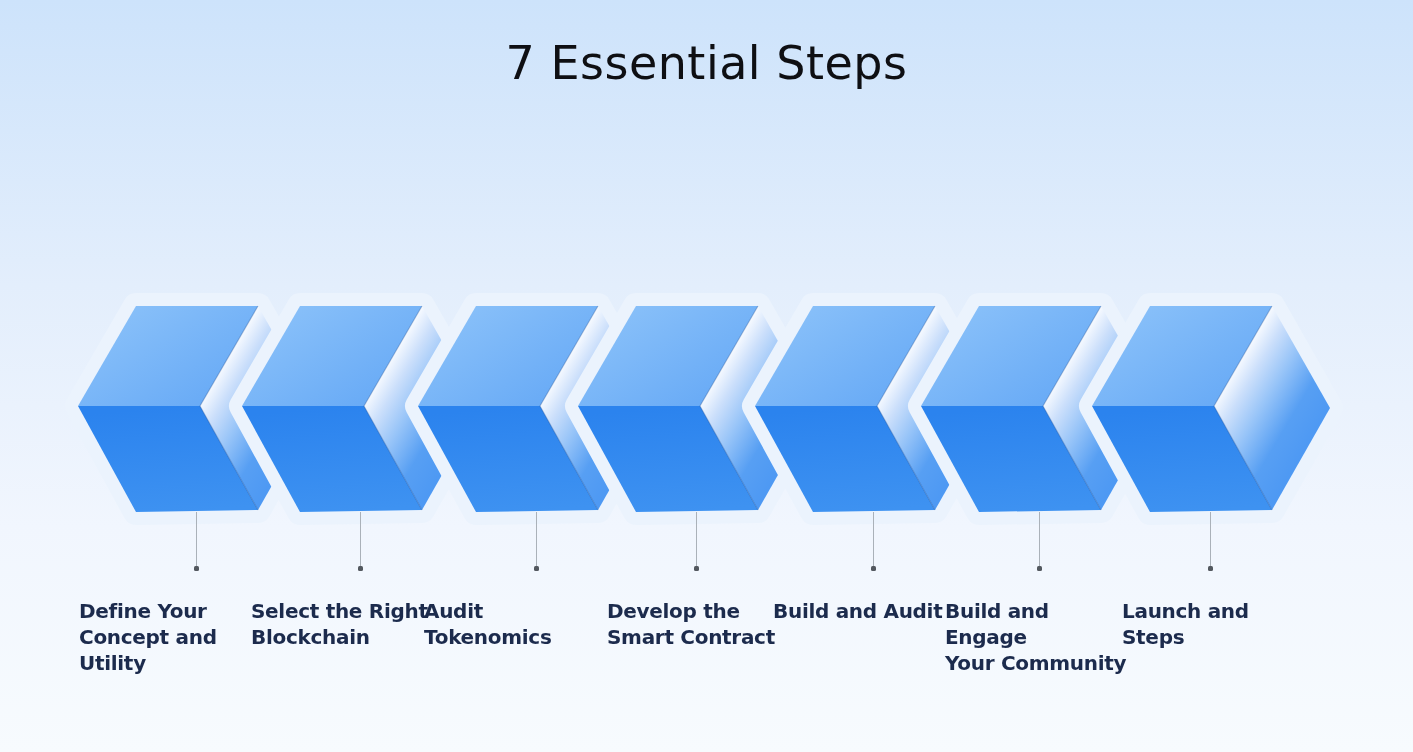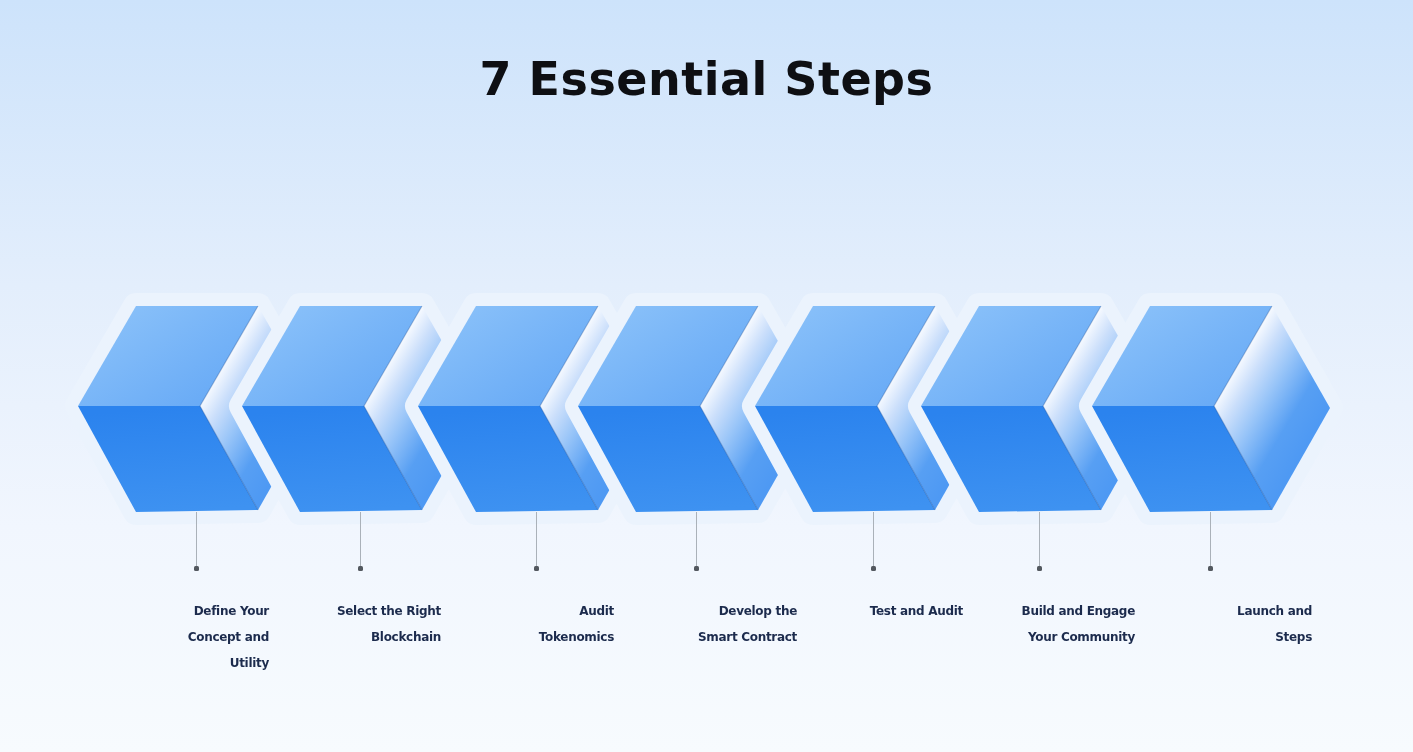--- a/index.html
+++ b/index.html
@@ -19,25 +19,25 @@
       var(--bg-bottom, #F7FBFE) 100%);
   }
   .stage {
     position: absolute;
     inset: 0;
   }
   .title {
     position: absolute;
     left: 0;
     right: 0;
-    top: 52px;
+    top: 36px;
     margin: 0;
     text-align: center;
     font-size: 46px;
-    font-weight: bold;
+    font-weight: normal;
     letter-spacing: 0.5px;
     color: var(--title-color, #0E0F13);
   }
   .step {
     position: absolute;
     top: 0;
     left: 0;
     width: 0;
     height: 0;
   }
@@ -59,23 +59,23 @@
     height: 5px;
     top: 566px;
     border-radius: 1.5px;
     background: var(--dot-color, #53585F);
     z-index: 60;
   }
   .step-label {
     position: absolute;
     top: 598px;
     width: 190px;
-    text-align: right;
+    text-align: left;
     white-space: pre-line;
-    font-size: 12px;
+    font-size: 20px;
     font-weight: bold;
     letter-spacing: -0.3px;
     line-height: 26px;
     color: var(--label-color, #1C2B4D);
     z-index: 70;
   }
 </style>
 </head>
 <body>
 
@@ -138,21 +138,21 @@
       <div class="step" style="z-index: 5;">
         <svg class="cube-svg" viewBox="-20 -20 280 248" width="280" height="248" style="left: 735px; top: 286px;">
           <path d="M0,100 L58,0 L180,0 L238,102 L180,204 L58,206 Z" fill="#EBF3FD" stroke="#EBF3FD" stroke-width="26" stroke-linejoin="round"></path>
           <polygon points="122,100 180,0 238,102 180,204" fill="url(#gSide)"></polygon>
           <polygon points="0,100 58,0 180,0 122,100" fill="url(#gTop)"></polygon>
           <polygon points="0,100 122,100 180,204 58,206" fill="url(#gFront)"></polygon>
           <path d="M180,0 L122,100 L180,204" fill="none" stroke="rgba(25,70,135,0.30)" stroke-width="1.2"></path>
         </svg>
         <div class="connector-line" style="left: 873px;"></div>
         <div class="connector-dot" style="left: 871px;"></div>
-        <div class="step-label" style="left: 773px;">Test and Audit</div>
+        <div class="step-label" style="left: 773px;">Build and Audit</div>
       </div>
       <div class="step" style="z-index: 6;">
         <svg class="cube-svg" viewBox="-20 -20 280 248" width="280" height="248" style="left: 901px; top: 286px;">
           <path d="M0,100 L58,0 L180,0 L238,102 L180,204 L58,206 Z" fill="#EBF3FD" stroke="#EBF3FD" stroke-width="26" stroke-linejoin="round"></path>
           <polygon points="122,100 180,0 238,102 180,204" fill="url(#gSide)"></polygon>
           <polygon points="0,100 58,0 180,0 122,100" fill="url(#gTop)"></polygon>
           <polygon points="0,100 122,100 180,204 58,206" fill="url(#gFront)"></polygon>
           <path d="M180,0 L122,100 L180,204" fill="none" stroke="rgba(25,70,135,0.30)" stroke-width="1.2"></path>
         </svg>
         <div class="connector-line" style="left: 1039px;"></div>

